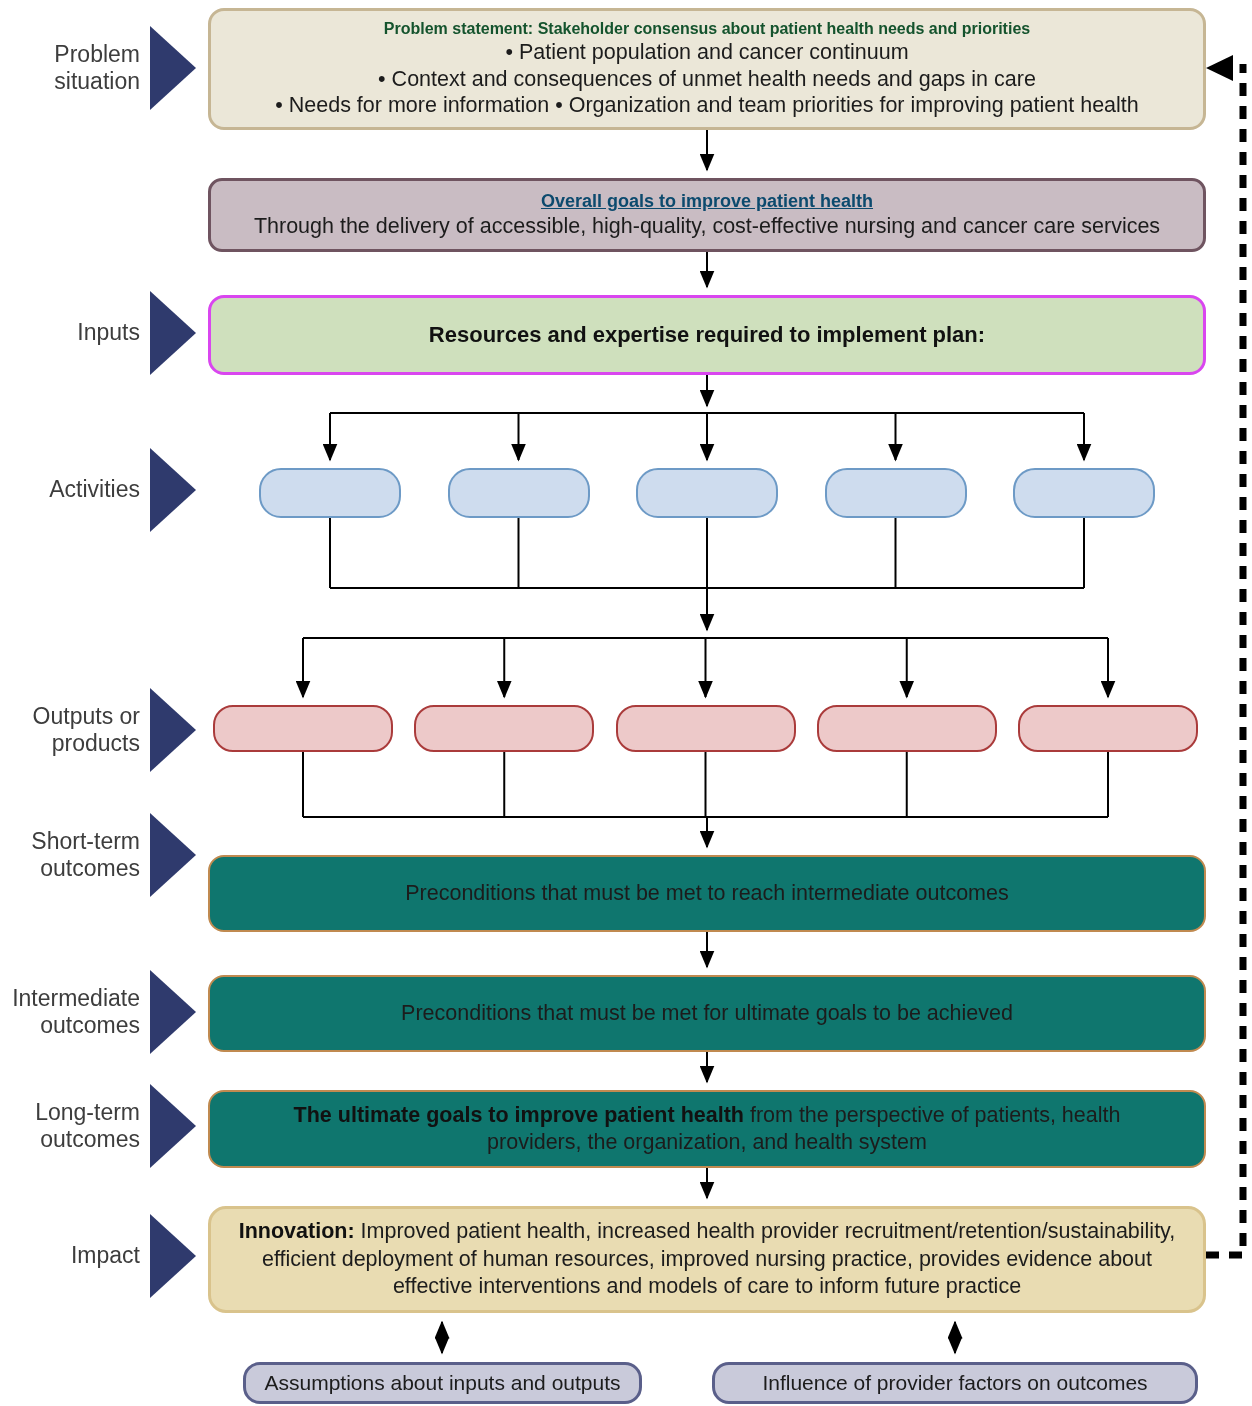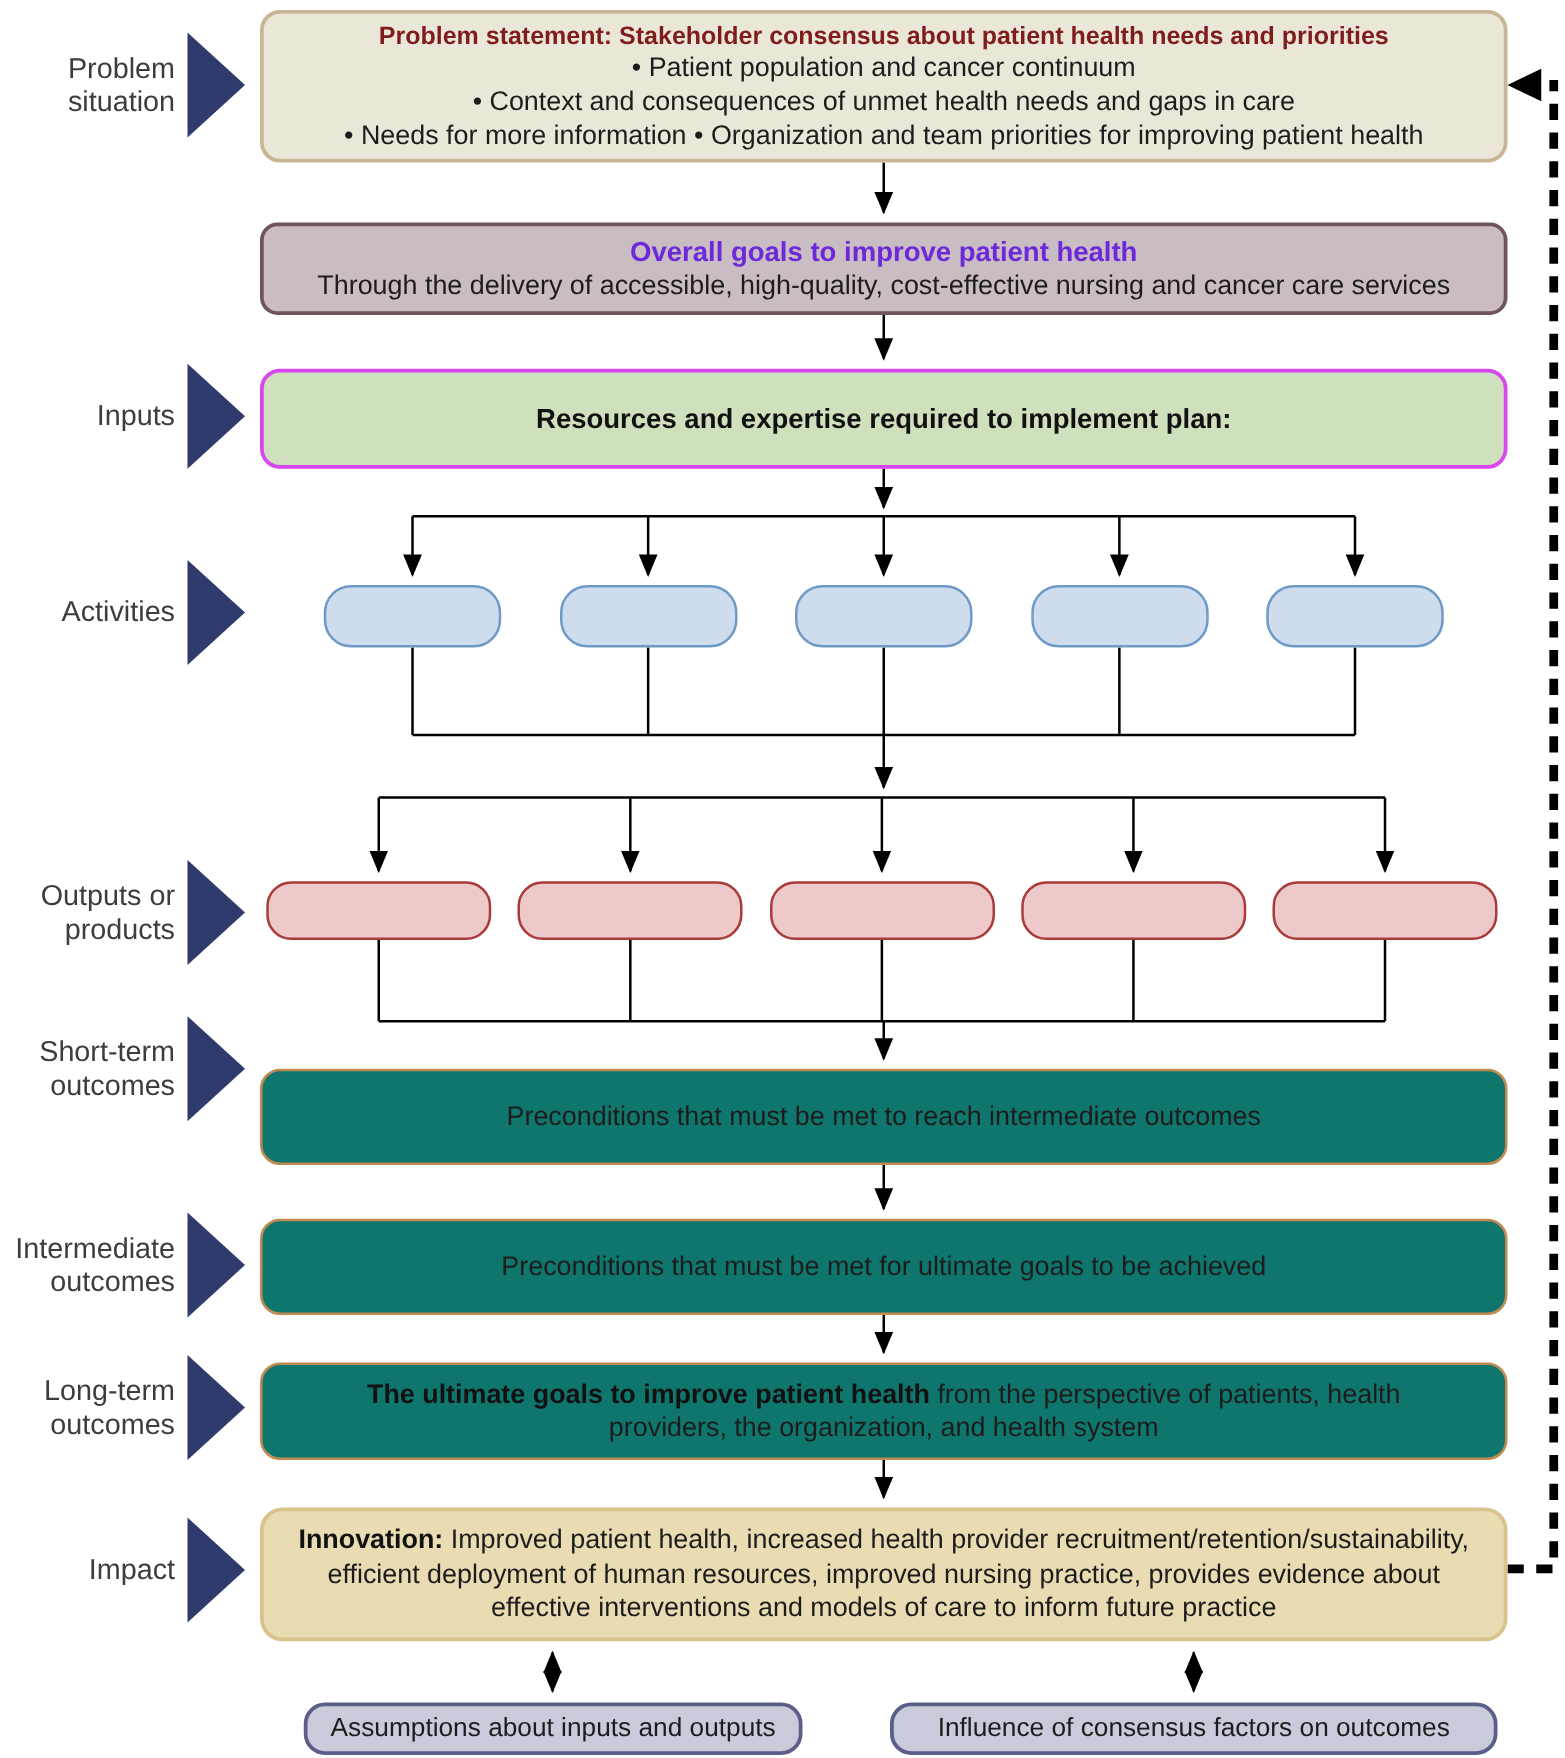--- a/index.html
+++ b/index.html
@@ -35,28 +35,28 @@
     display:flex;flex-direction:column;align-items:center;justify-content:center;
     text-align:center;
   }
   .box p{margin:0;}
 
   .problem-box{
     left:208px;top:8px;width:998px;height:122px;
     background:#ebe7d8;border:3px solid #c6b694;border-radius:16px;
     font-size:21.5px;line-height:1.24;padding:4px 18px;
   }
-  .problem-box .ttl{font-weight:bold;font-size:20px;color:#7f1d1d;}
+  .problem-box .ttl{font-weight:bold;font-size:16px;color:#14532d;}
 
   .goals-box{
     left:208px;top:178px;width:998px;height:74px;
     background:#c9bcc3;border:3px solid #6f5460;border-radius:14px;
     font-size:21.5px;line-height:1.25;padding:4px 16px;
   }
-  .goals-box .ttl{font-weight:bold;font-size:22px;color:#6d28d9;}
+  .goals-box .ttl{font-weight:bold;font-size:18px;color:#0c4a6e;text-decoration:underline;}
 
   .inputs-box{
     left:208px;top:295px;width:998px;height:80px;
     background:#cfe0bd;border:3px solid #d946ef;border-radius:16px;
     font-size:22px;font-weight:bold;color:#111;padding:4px 16px;
   }
 
   .activity-box{
     top:468px;width:142px;height:50px;
     background:#cedcee;border:2px solid #6d9ac6;border-radius:22px;
@@ -224,16 +224,16 @@
   </div>
 
   <div class="box note-box" style="left:243px;width:399px">
     <p>Assumptions about inputs and outputs</p>
   </div>
 
   <div class="box impact-box">
     <p><span class="b">Innovation:</span><span> Improved patient health, increased health provider recruitment/retention/sustainability, efficient deployment of human resources, improved nursing practice, provides evidence about effective interventions and models of care to inform future practice</span></p>
   </div>
   <div class="box note-box" style="left:712px;width:486px">
-    <p>Influence of consensus factors on outcomes</p>
+    <p>Influence of provider factors on outcomes</p>
   </div>
 
 </div>
 
 </body></html>

